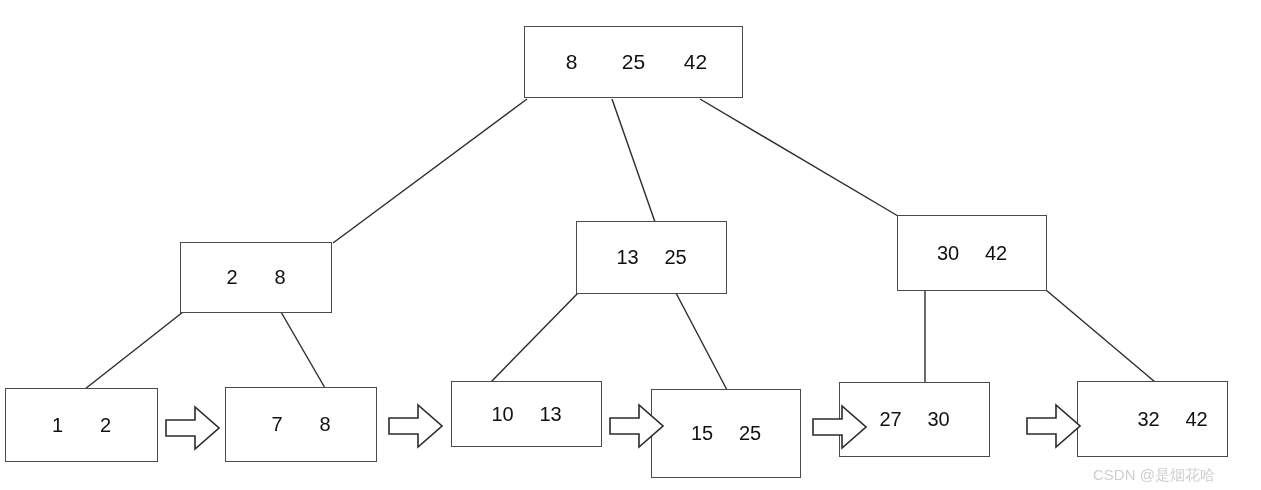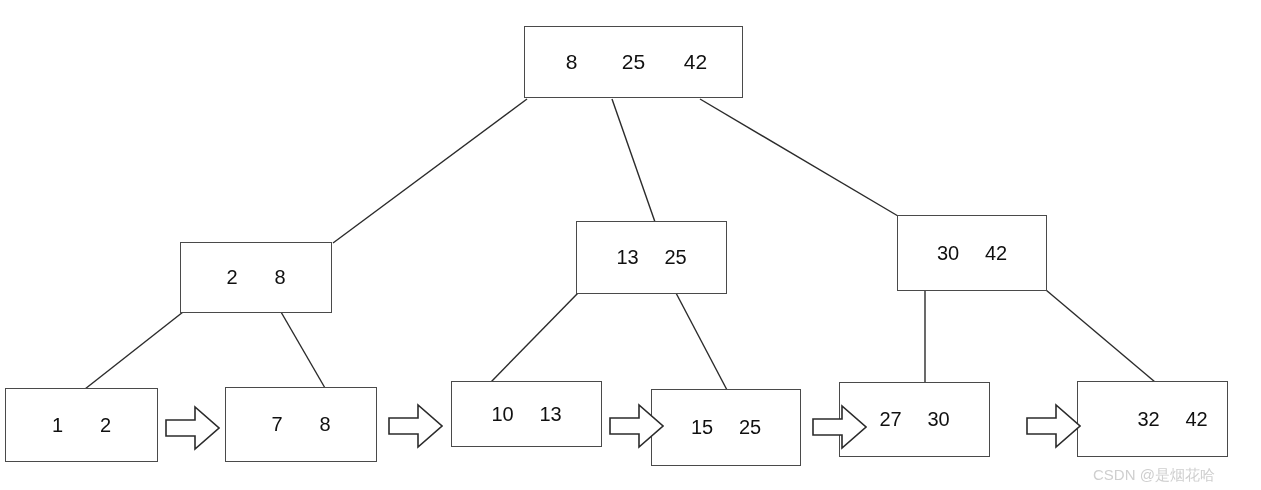--- a/index.html
+++ b/index.html
@@ -96,21 +96,21 @@
       </div>
       <div class="node node-leaf" style="left: 5px; top: 388px; width: 153px; height: 74px; border-color: rgb(74, 74, 74);">
         <div class="keys" style="color: rgb(16, 16, 16);"><span class="key">1</span><span class="key">2</span></div>
       </div>
       <div class="node node-leaf" style="left: 225px; top: 387px; width: 152px; height: 75px; border-color: rgb(74, 74, 74);">
         <div class="keys" style="color: rgb(16, 16, 16);"><span class="key">7</span><span class="key">8</span></div>
       </div>
       <div class="node node-leaf" style="left: 451px; top: 381px; width: 151px; height: 66px; border-color: rgb(74, 74, 74);">
         <div class="keys" style="color: rgb(16, 16, 16);"><span class="key">10</span><span class="key">13</span></div>
       </div>
-      <div class="node node-leaf" style="left: 651px; top: 389px; width: 150px; height: 77px; border-color: rgb(74, 74, 74);">
+      <div class="node node-leaf" style="left: 651px; top: 389px; width: 150px; height: 89px; border-color: rgb(74, 74, 74);">
         <div class="keys" style="color: rgb(16, 16, 16);"><span class="key">15</span><span class="key">25</span></div>
       </div>
       <div class="node node-leaf" style="left: 839px; top: 382px; width: 151px; height: 75px; border-color: rgb(74, 74, 74);">
         <div class="keys" style="color: rgb(16, 16, 16);"><span class="key">27</span><span class="key">30</span></div>
       </div>
       <div class="node node-leaf" style="left: 1077px; top: 381px; width: 151px; height: 76px; border-color: rgb(74, 74, 74); padding-left: 40px;">
         <div class="keys" style="color: rgb(16, 16, 16);"><span class="key">32</span><span class="key">42</span></div>
       </div>
     </div>
 

